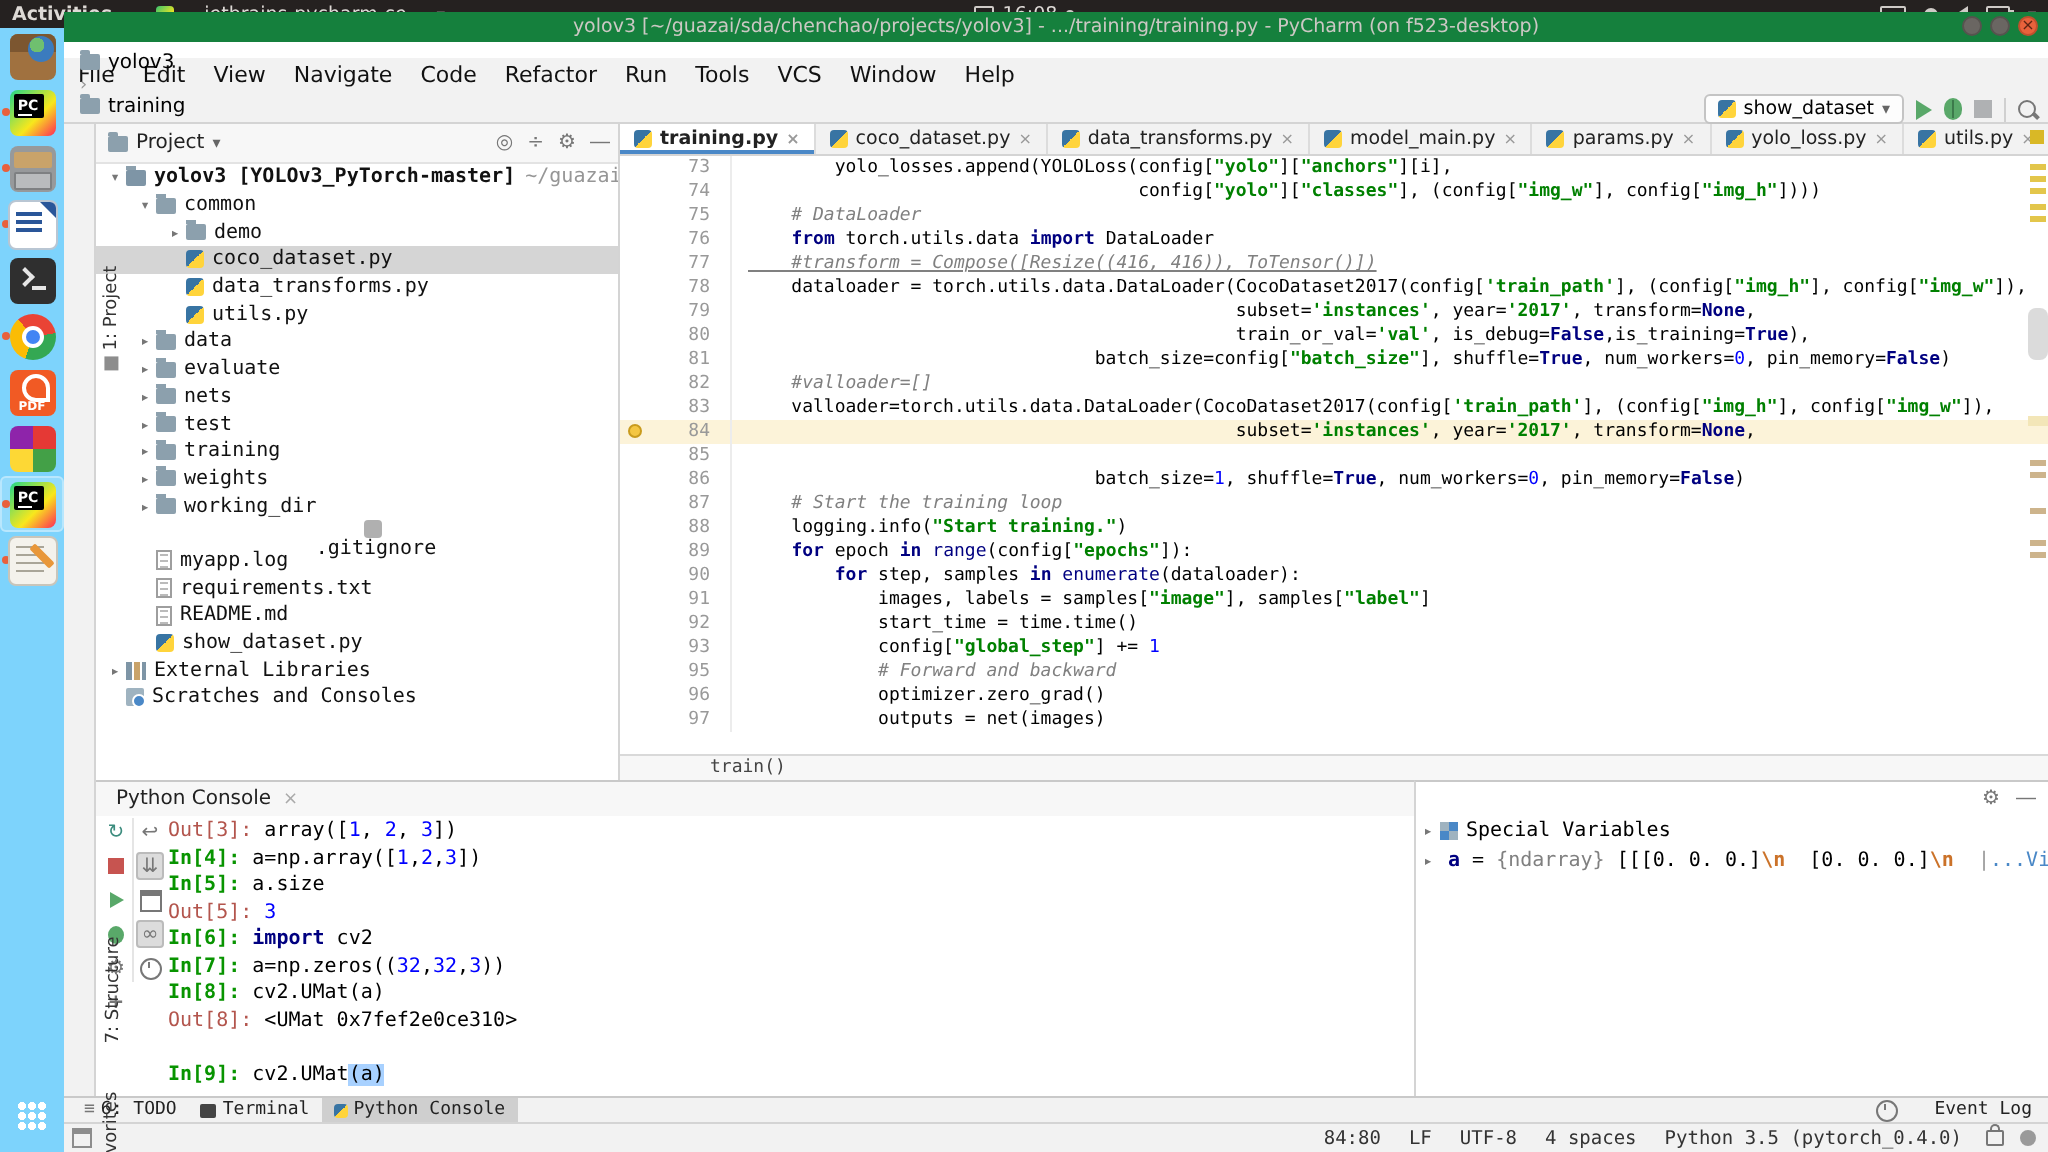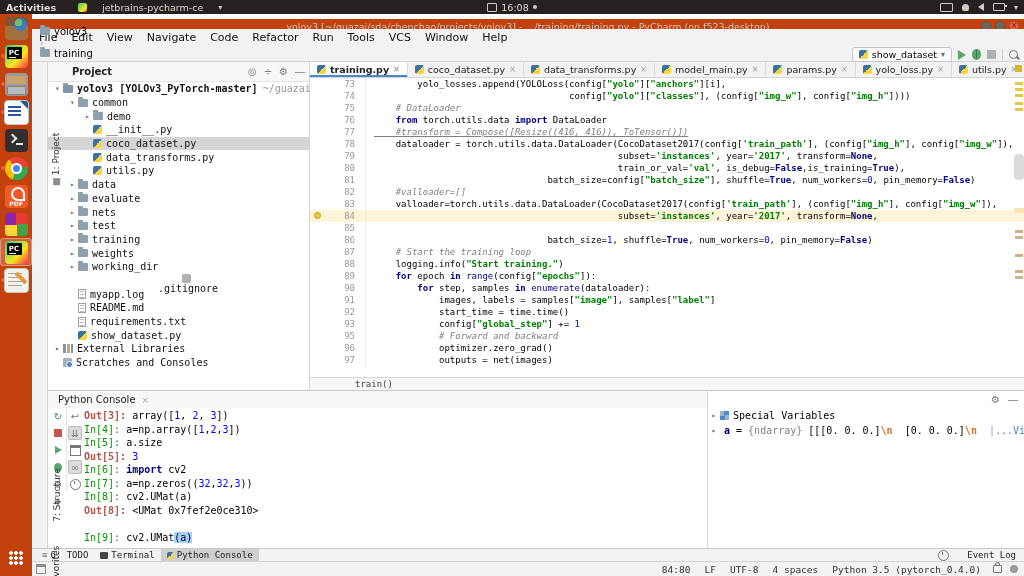--- a/index.html
+++ b/index.html
@@ -17,21 +17,21 @@
   .dot-ic{width:4px;height:4px;border-radius:50%;background:#cfcbc7;display:inline-block;}
   #tray{position:absolute;right:6px;top:0;height:14px;display:flex;align-items:center;gap:9px;}
   .tray-kbd{width:11px;height:7px;border:1px solid #cfcbc7;border-radius:1px;}
   .tray-user{width:7px;height:7px;border-radius:50% 50% 2px 2px;background:#cfcbc7;}
   .tray-vol{width:0;height:0;border-top:4px solid transparent;border-bottom:4px solid transparent;border-right:6px solid #cfcbc7;}
   .tray-bat{width:10px;height:6px;border:1px solid #cfcbc7;border-radius:1px;position:relative;}
   .tray-bat::after{content:"";position:absolute;right:-3px;top:1px;width:2px;height:2px;background:#cfcbc7;}
   .tray-caret{color:#cfcbc7;font-size:8px;}
 
   
-  #launcher{position:absolute;left:0;top:14px;width:32px;height:562px;background:#c2410c;z-index:30;}
+  #launcher{position:absolute;left:0;top:14px;width:32px;height:562px;background:#7dd3fc;z-index:30;}
   .slot{position:relative;width:32px;height:28px;display:flex;align-items:center;justify-content:center;}
   .slot.active{background:rgba(255,255,255,.18);outline:1px solid rgba(255,255,255,.35);outline-offset:-1px;border-radius:3px;}
   .rdot{position:absolute;left:1px;top:12px;width:4px;height:4px;border-radius:50%;background:#e8603c;}
   .licon{width:23px;height:23px;border-radius:4px;position:relative;overflow:hidden;}
   .li-ubuntu-software{background:#a0713f;}
   .li-ubuntu-software::before{content:"";position:absolute;left:0;top:0;right:0;height:9px;background:#7c5630;}
   .li-ubuntu-software::after{content:"";position:absolute;right:1px;top:1px;width:13px;height:13px;border-radius:50%;
      background:radial-gradient(circle at 35% 35%,#6fc06f 30%,#3b7bbe 31%);}
   .li-pycharm-ce,.li-pycharm-active{background:linear-gradient(135deg,#21d789,#f8e71c 60%,#fe2857);}
   .pc-badge{position:absolute;left:2px;top:2px;width:15px;height:12px;background:#000;color:#fff;
@@ -55,21 +55,21 @@
   .li-foxit-pdf::before{content:"";position:absolute;left:6px;top:2px;width:10px;height:10px;border:2px solid #fff;border-radius:50% 50% 0 50%;}
   .li-color-palette{background:conic-gradient(#e53935 0 90deg,#43a047 0 180deg,#fdd835 0 270deg,#8e24aa 0);}
   .li-notes{background:#f4f2ec;border:1px solid #c9c5ba;}
   .li-notes::before{content:"";position:absolute;left:3px;top:4px;width:14px;height:13px;
      background:repeating-linear-gradient(#a9a598 0 1px,transparent 1px 4px);}
   .li-notes::after{content:"";position:absolute;left:9px;top:7px;width:14px;height:4px;background:#e8973a;transform:rotate(45deg);border-radius:1px;}
   #show-apps{position:absolute;left:0;bottom:4px;width:32px;height:28px;display:flex;align-items:center;justify-content:center;}
   .grid9{width:16px;height:16px;background:radial-gradient(circle 2px at 3px 3px,#fff 99%,transparent),radial-gradient(circle 2px at 8px 3px,#fff 99%,transparent),radial-gradient(circle 2px at 13px 3px,#fff 99%,transparent),radial-gradient(circle 2px at 3px 8px,#fff 99%,transparent),radial-gradient(circle 2px at 8px 8px,#fff 99%,transparent),radial-gradient(circle 2px at 13px 8px,#fff 99%,transparent),radial-gradient(circle 2px at 3px 13px,#fff 99%,transparent),radial-gradient(circle 2px at 8px 13px,#fff 99%,transparent),radial-gradient(circle 2px at 13px 13px,#fff 99%,transparent);}
 
   
-  #titlebar{position:absolute;left:32px;top:19px;width:992px;height:15px;background:#c2410c;color:#ccc8c4;
+  #titlebar{position:absolute;left:32px;top:6px;width:992px;height:15px;background:#15803d;color:#ccc8c4;
             font-size:9.5px;display:flex;align-items:center;justify-content:center;}
   #winbtns{position:absolute;right:5px;top:2px;display:flex;gap:4px;}
   .wbtn{width:10px;height:10px;border-radius:50%;background:#6a6662;border:1px solid #57534f;box-sizing:border-box;}
   .wbtn.close{background:#e8623c;border-color:#c14f2d;color:#5d2413;font-size:8px;line-height:8px;text-align:center;}
 
   
   #menubar{position:absolute;left:32px;top:29px;width:992px;height:16px;background:#f2f2f2;display:flex;align-items:center;font-size:11px;color:#111;}
   .menu-item{padding:0 7px;}
   #navbar{position:absolute;left:32px;top:45px;width:992px;height:17px;background:#f2f2f2;border-bottom:1px solid #d4d4d4;
           display:flex;align-items:center;font-size:10px;box-sizing:border-box;}
@@ -90,21 +90,21 @@
   .mag-ic::after{content:"";position:absolute;left:6px;top:6px;width:4px;height:1.5px;background:#777;transform:rotate(45deg);}
 
   
   #stripe{position:absolute;left:32px;top:62px;width:16px;height:486px;background:#f2f2f2;border-right:1px solid #d4d4d4;box-sizing:border-box;z-index:5;}
   .vlabel{position:absolute;left:-2px;font-size:9px;color:#333;white-space:nowrap;transform:rotate(-90deg);transform-origin:center;}
   .stripe-ic{display:inline-block;width:7px;height:7px;background:#8d8d8d;margin-right:3px;vertical-align:-1px;}
 
   
   #project{position:absolute;left:48px;top:62px;width:262px;height:328px;background:#fff;border-right:1px solid #d4d4d4;box-sizing:border-box;overflow:hidden;}
   #project-header{height:19px;display:flex;align-items:center;font-size:10px;background:#f7f7f7;border-bottom:1px solid #e3e3e3;}
-  #project-title{margin-left:24px;display:flex;gap:4px;align-items:center;font-weight:bold;color:#222;flex-direction:column;}
+  #project-title{margin-left:6px;display:flex;gap:4px;align-items:center;font-weight:normal;color:#222;}
   #project-hicons{margin-left:auto;margin-right:4px;display:flex;gap:7px;color:#777;font-size:10px;}
   .trow{height:13.7px;display:flex;align-items:center;white-space:nowrap;font-size:10px;font-family:"DejaVu Sans Mono",monospace;color:#111;}
   .trow.sel{background:#d5d5d5;}
   .tarrow{width:11px;color:#777;font-size:8px;text-align:center;flex:none;}
   .ticn{flex:none;margin-right:4px;}
   .tlabel.b{font-weight:bold;}
   .tpath{color:#969696;margin-left:5px;}
   .i-folder,.i-folder-root{width:10px;height:8px;background:#8ca0ad;border-radius:1px;position:relative;display:inline-block;}
   .i-folder::before,.i-folder-root::before{content:"";position:absolute;left:0;top:-2px;width:5px;height:2px;background:#8ca0ad;}
   .i-folder-root{background:#7e95a6;}
@@ -129,22 +129,22 @@
   .gut{width:56px;flex:none;text-align:right;padding-right:10px;color:#999;box-sizing:border-box;border-right:1px solid #ececec;}
   .ctext{padding-left:8px;}
   .bulb{position:absolute;left:4px;top:2px;width:7px;height:7px;border-radius:50%;background:#f4c642;border:1px solid #c99b1d;box-sizing:border-box;}
   .sg-t{color:#000;}
   .sg-k{color:#000080;font-weight:bold;}
   .sg-b{color:#000080;}
   .sg-s{color:#008000;font-weight:bold;}
   .sg-c{color:#808080;font-style:italic;}
   .sg-cu{color:#808080;font-style:italic;text-decoration:underline;}
   .sg-n{color:#0000ff;}
-  .sg-o{color:#b3554d;font-weight:bold;}
-  .sg-i{color:#089400;font-weight:normal;}
+  .sg-o{color:#b3554d;font-weight:normal;}
+  .sg-i{color:#089400;font-weight:bold;}
   .sg-hlb{background:#a8d1ff;}
   .sg-v{color:#000080;font-weight:bold;}
   .sg-ty{color:#808080;}
   .sg-nl{color:#cb7229;font-weight:bold;}
   .sg-bar{color:#999;}
   .sg-ln{color:#4a88c7;}
   #ctx-bar{position:absolute;left:0;right:0;bottom:0;height:13px;background:#f7f7f7;border-top:1px solid #d9d9d9;
            font-size:9px;font-family:"DejaVu Sans Mono",monospace;color:#444;display:flex;align-items:center;padding-left:45px;box-sizing:border-box;}
   
   #estripe{position:absolute;right:0;top:16px;width:10px;bottom:13px;}
@@ -352,25 +352,20 @@
         <div class="trow" style="padding-left: 19px;">
           <span class="tarrow">▾</span>
           <span class="ticn i-folder"></span>
           <span class="tlabel">common</span>
         </div>
         <div class="trow" style="padding-left: 34px;">
           <span class="tarrow">▸</span>
           <span class="ticn i-folder"></span>
           <span class="tlabel">demo</span>
         </div>
-        <div class="trow" style="padding-left: 34px;">
-          <span class="tarrow"></span>
-          <span class="ticn i-py"></span>
-          <span class="tlabel">__init__.py</span>
-        </div>
         <div class="trow sel" style="padding-left: 34px;">
           <span class="tarrow"></span>
           <span class="ticn i-py"></span>
           <span class="tlabel">coco_dataset.py</span>
         </div>
         <div class="trow" style="padding-left: 34px;">
           <span class="tarrow"></span>
           <span class="ticn i-py"></span>
           <span class="tlabel">data_transforms.py</span>
         </div>
@@ -420,26 +415,26 @@
           <span class="tlabel">.gitignore</span>
         </div>
         <div class="trow" style="padding-left: 19px;">
           <span class="tarrow"></span>
           <span class="ticn i-txt"></span>
           <span class="tlabel">myapp.log</span>
         </div>
         <div class="trow" style="padding-left: 19px;">
           <span class="tarrow"></span>
           <span class="ticn i-txt"></span>
+          <span class="tlabel">requirements.txt</span>
+        </div>
+        <div class="trow" style="padding-left: 19px;">
+          <span class="tarrow"></span>
+          <span class="ticn i-txt"></span>
           <span class="tlabel">README.md</span>
-        </div>
-        <div class="trow" style="padding-left: 19px;">
-          <span class="tarrow"></span>
-          <span class="ticn i-txt"></span>
-          <span class="tlabel">requirements.txt</span>
         </div>
         <div class="trow" style="padding-left: 19px;">
           <span class="tarrow"></span>
           <span class="ticn i-py"></span>
           <span class="tlabel">show_dataset.py</span>
         </div>
         <div class="trow" style="padding-left: 4px;">
           <span class="tarrow">▸</span>
           <span class="ticn i-lib"></span>
           <span class="tlabel">External Libraries</span>

